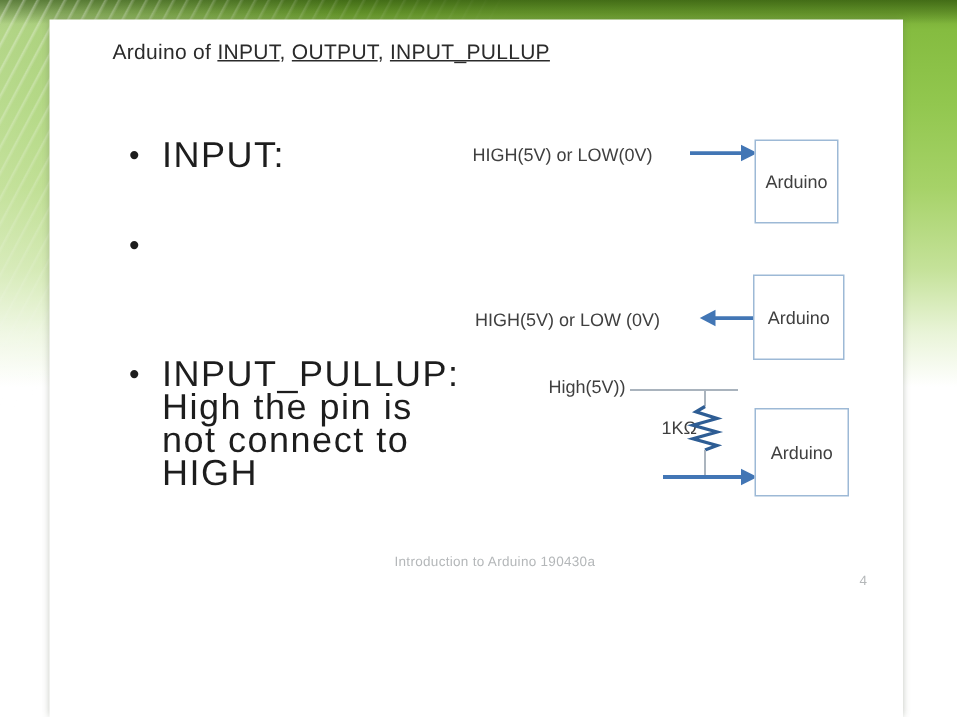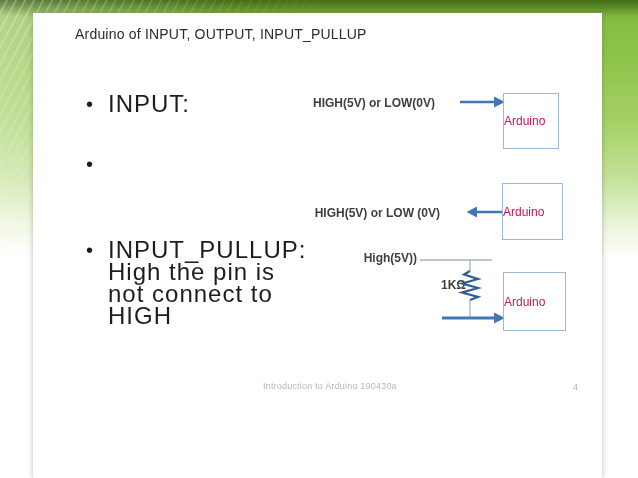--- a/index.html
+++ b/index.html
@@ -36,56 +36,56 @@
     position:absolute; left:33px; top:13px; width:569px; height:465px;
     background:#ffffff;
     box-shadow:0 0 5px rgba(90,100,80,.45);
   }
 
   .title {
     position:absolute; left:42px; top:13px;
     font-size:14px; color:#2b2b2b; letter-spacing:.2px;
     white-space:nowrap;
   }
-  .title .ul { }
+  .title .ul { text-decoration:underline; }
 
   .bullet-row { position:absolute; left:53px; display:flex; color:#1d1d1d; }
   .bullet-dot { width:22px; font-size:20px; line-height:22px; }
   .bullet-text { font-size:24px; line-height:22px; letter-spacing:1px; }
   .b1 { top:80px; }
   .b2 { top:140px; }
   .b3 { top:226px; }
 
   .diag-label {
-    position:absolute; font-size:12px; font-weight:bold; color:#3f3f3f;
+    position:absolute; font-size:12px; font-weight:normal; color:#3f3f3f;
     white-space:nowrap;
   }
   .d1-label { top:83px; right:167px; }
   .d2-label { top:193px; right:162px; }
   .d3-pullup { top:238px; right:185px; }
   .d3-res   { top:265px; left:408px;text-align:right; }
   .d3-signal { top:297px; left:274px; line-height:17px; }
 
   .arduino-box {
     position:absolute;
     border:1.5px solid #9db9d6; background:#fff;
-    display:flex; align-items:center; justify-content:flex-start;
-    font-size:12px; color:#be185d;
+    display:flex; align-items:center; justify-content:center;
+    font-size:12px; color:#404040;
   }
   .box1 { left:470px; top:80px;  width:56px; height:56px; }
   .box2 { left:469px; top:170px; width:61px; height:57px; }
   .box3 { left:470px; top:259px; width:63px; height:59px; }
 
   .svgabs { position:absolute; }
   .a1 { left:425px; top:82px; }
   .a2 { left:433px; top:192px; }
   .d3 { left:385px; top:244px; }
 
   .footer-title {
-    position:absolute; left:230px; top:368px;
+    position:absolute; left:230px; top:356px;
     font-size:9px; color:#b4b7b9; letter-spacing:.2px;text-align:center;
   }
   .page-num {
     position:absolute; left:540px; top:369px;
     font-size:9px; color:#b4b7b9;
   }
 </style>
 </head>
 <body>
 

